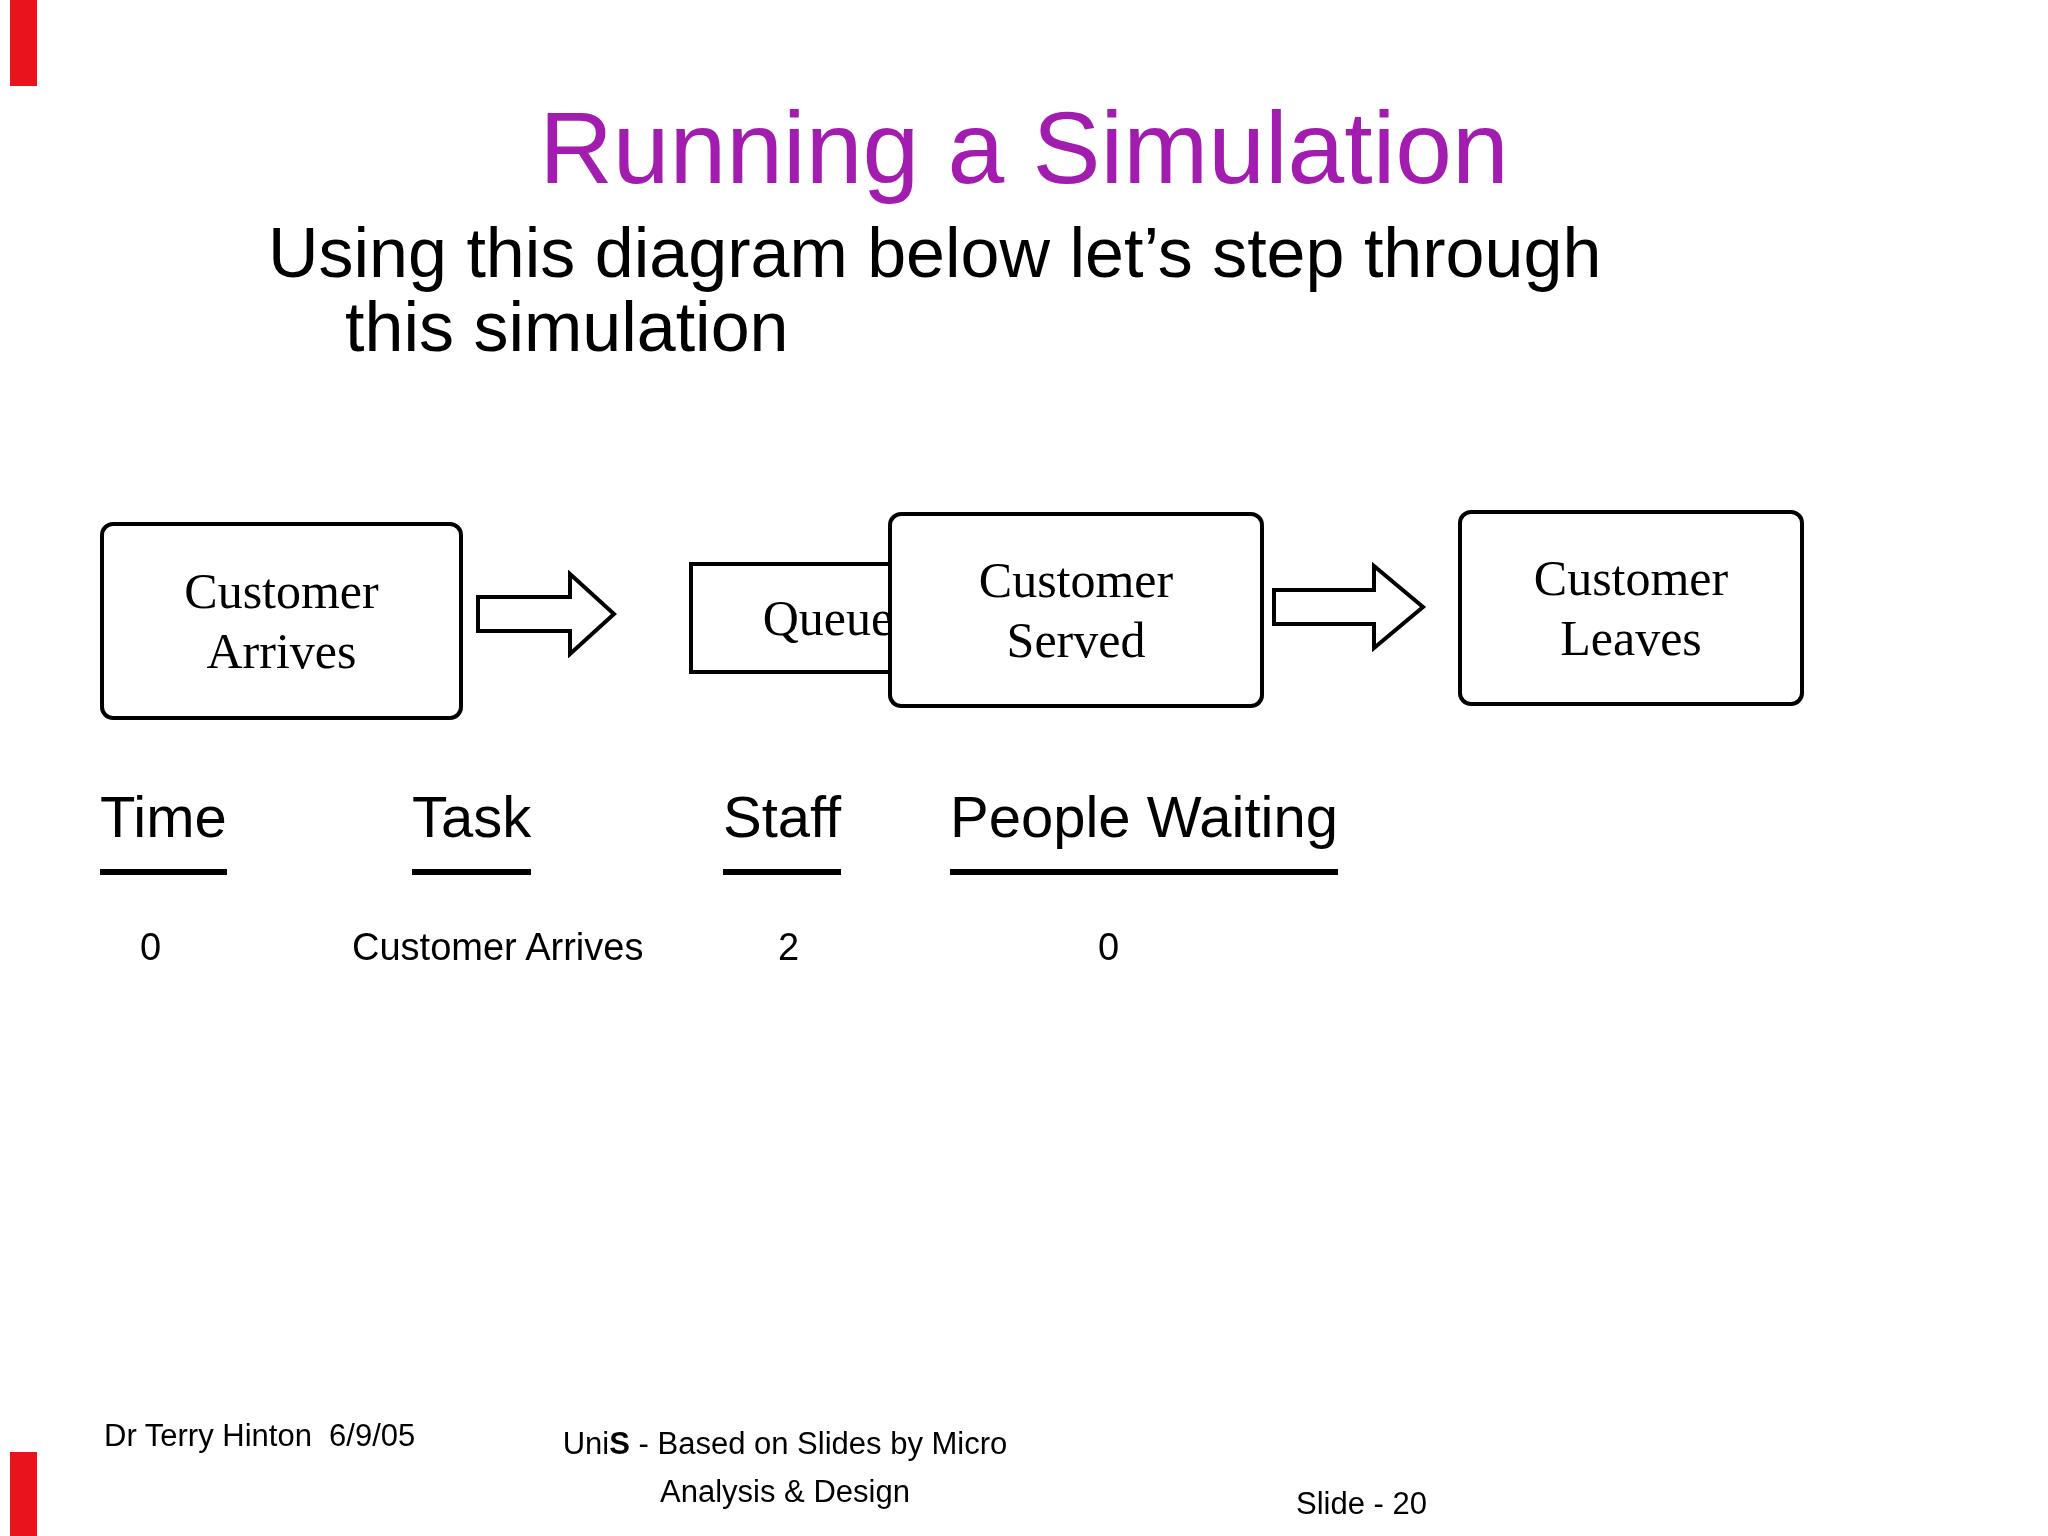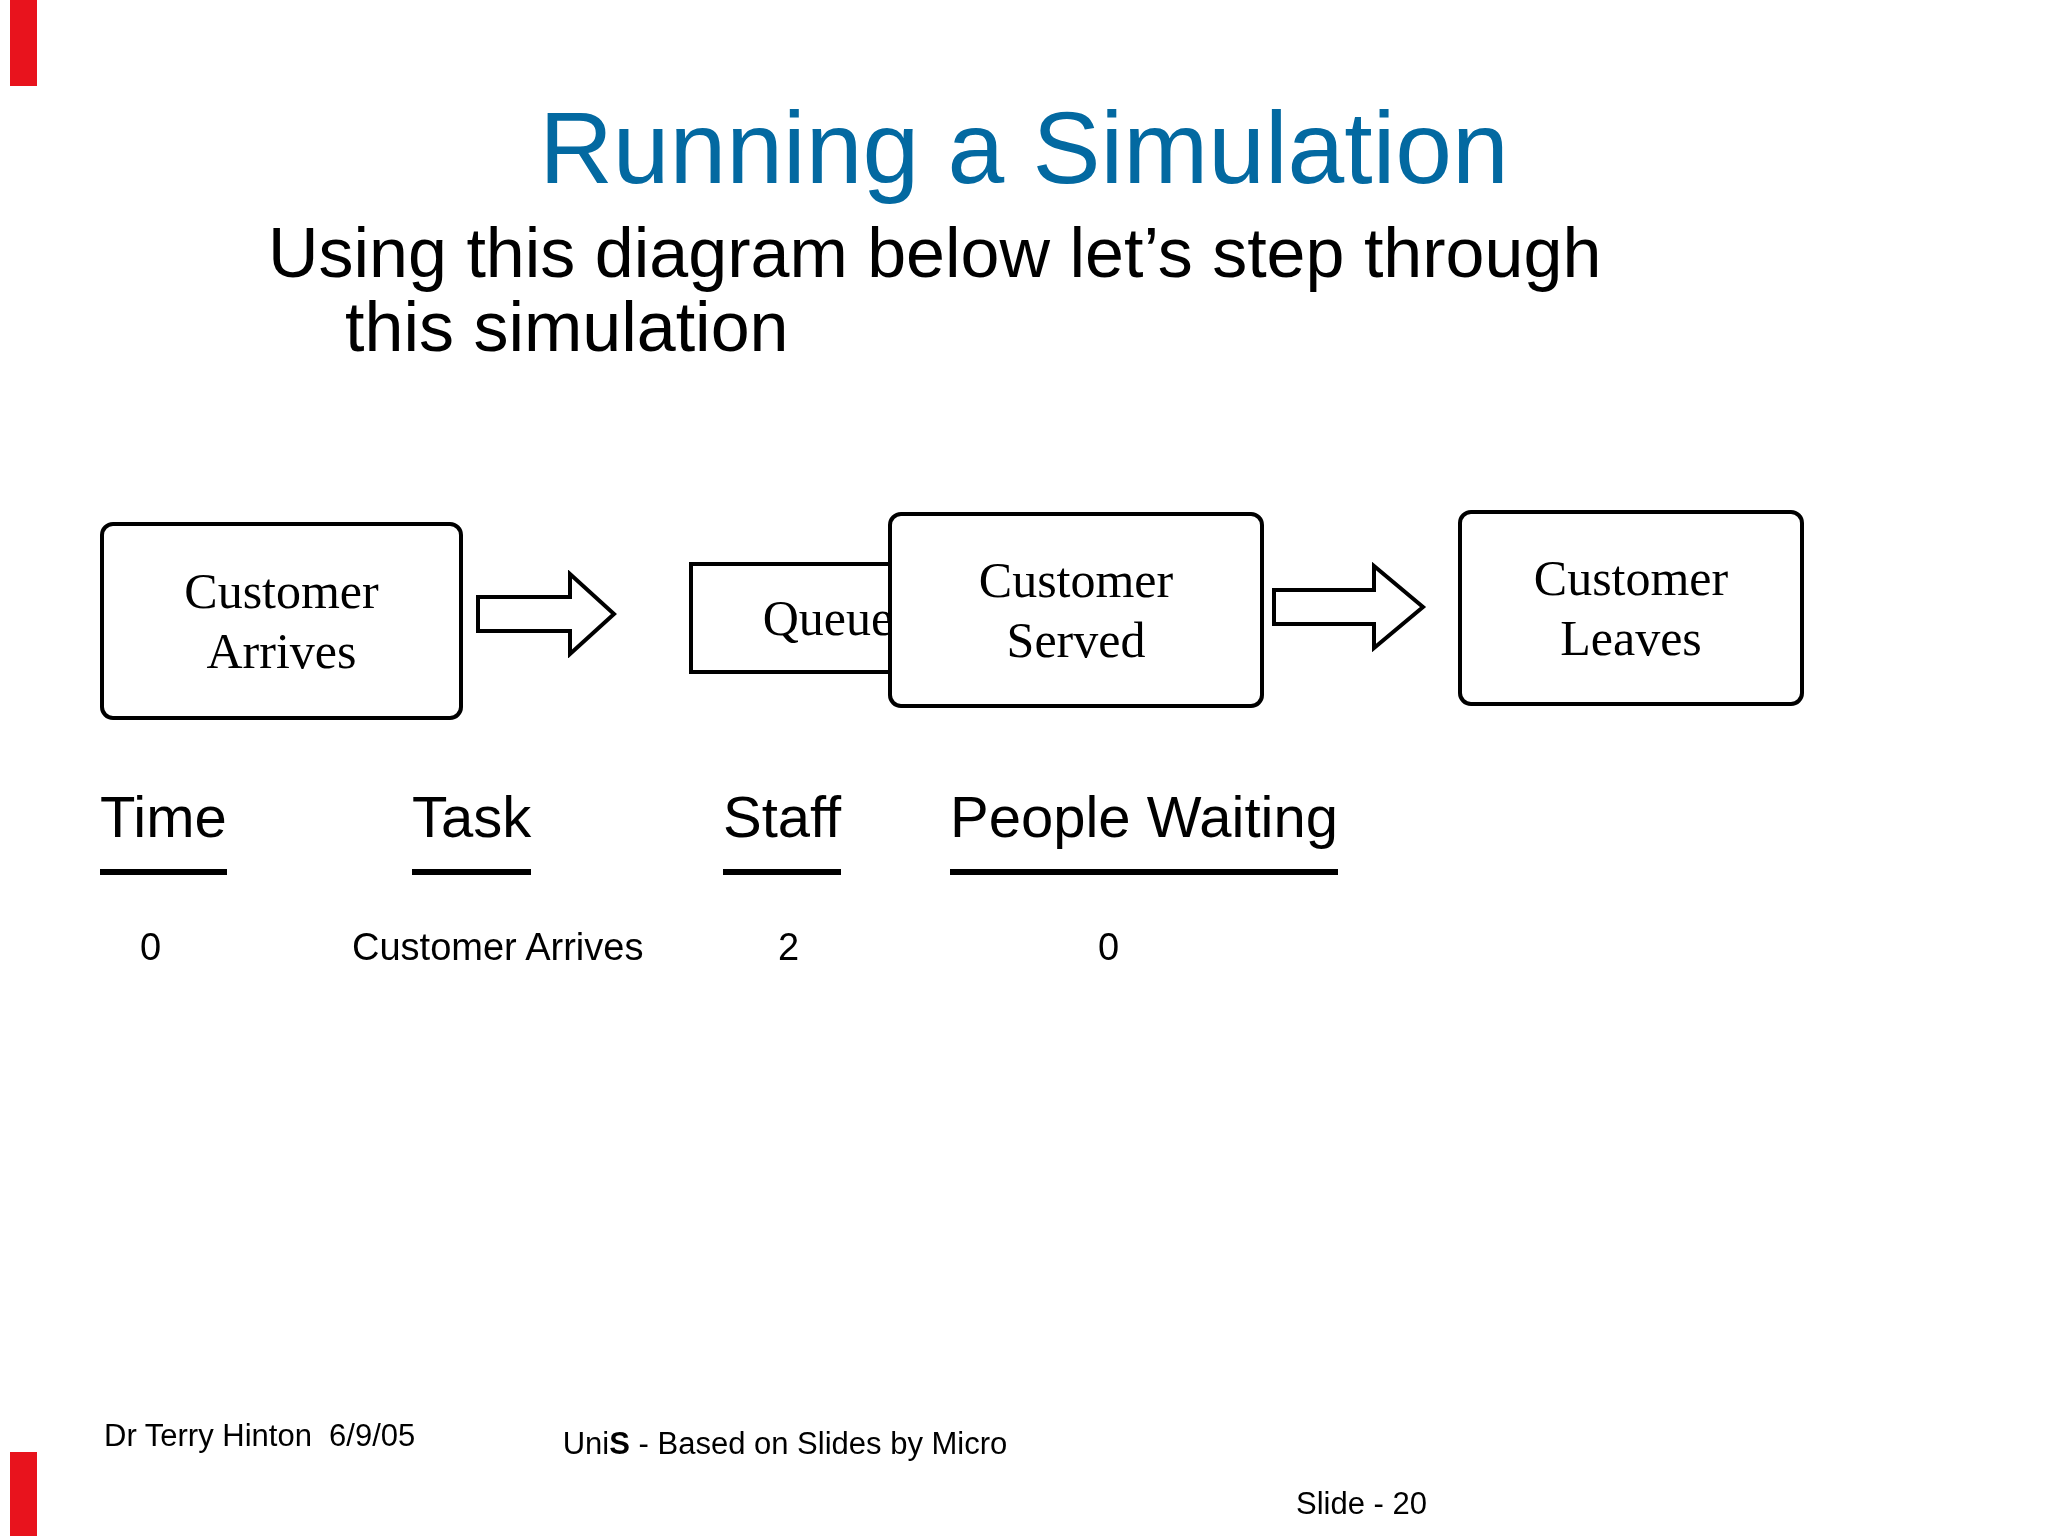--- a/index.html
+++ b/index.html
@@ -49,21 +49,21 @@
   .f-credit{left:520px;top:1420px;width:530px;text-align:center;line-height:48px;}
   .f-credit .bold{font-weight:bold;}
   .f-slide{left:1296px;top:1488px;}
 </style>
 </head>
 <body>
 
 <div class="edge-marker top" style="background: rgb(232, 19, 29);"></div>
 <div class="edge-marker bottom" style="background: rgb(232, 19, 29);"></div>
 
-<div class="abs title" style="color: #0369a1;">Running a Simulation</div>
+<div class="abs title" style="color: #a21caf;">Running a Simulation</div>
 <div class="abs subtitle-line l1">Using this diagram below let’s step through</div>
 <div class="abs subtitle-line l2">this simulation</div>
 
 <div class="abs node rounded node-arrives">
   <span>Customer</span>
   <span>Arrives</span>
 </div>
 
 <svg class="abs arrow1" width="142" height="88" viewBox="0 0 142 88">
   <polygon points="2,27 94,27 94,4 138,44 94,84 94,61 2,61" fill="#ffffff" stroke="#000000" stroke-width="4"></polygon>
@@ -93,14 +93,15 @@
 <div class="abs col-header h-waiting">People Waiting</div>
 
 <div class="abs cell c-time">0</div>
 <div class="abs cell c-task">Customer Arrives</div>
 <div class="abs cell c-staff">2</div>
 <div class="abs cell c-waiting">0</div>
 
 <div class="abs footer-text f-author">Dr Terry Hinton  6/9/05</div>
 <div class="abs footer-text f-credit">
   <div><span>Uni</span><span class="bold">S</span><span> - Based on Slides by Micro</span></div>
+  <div>Analysis &amp; Design</div>
 </div>
 <div class="abs footer-text f-slide">Slide - 20</div>
 
 </body></html>

